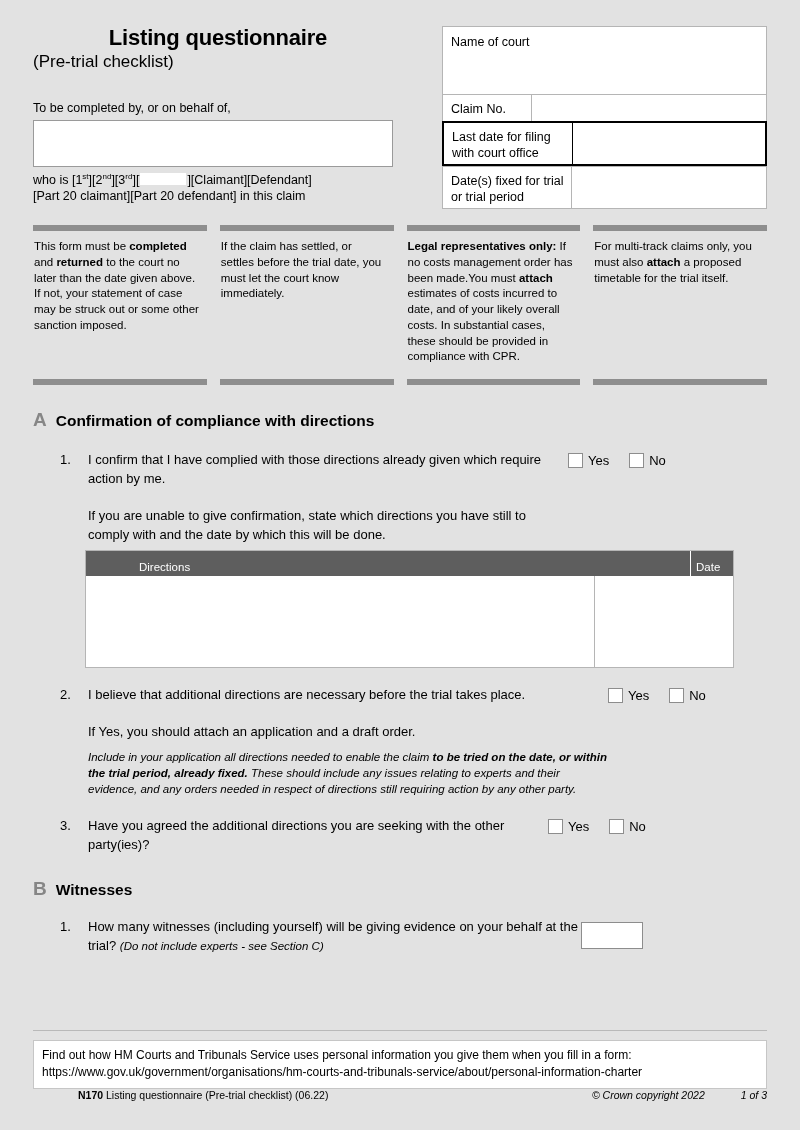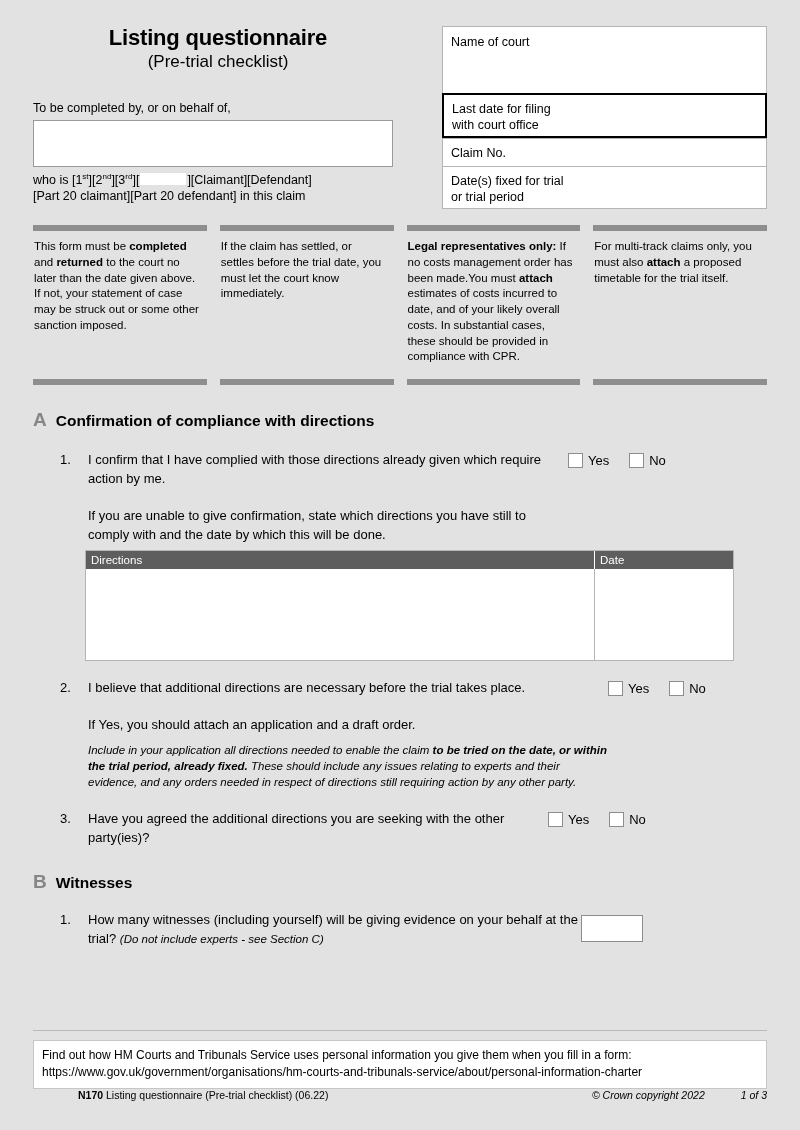--- a/index.html
+++ b/index.html
@@ -38,21 +38,20 @@
     font-weight: bold;
     line-height: 1.1;
     margin: 0 0 2px 0;
     letter-spacing: -0.2px;
     text-align: center;
   }
   .title-sub {
     font-size: 17px;
     line-height: 1.15;
     margin: 0;
-    text-align: center;
   }
   .tobe-label {
     font-size: 12.5px;
     margin-top: 29px;
     margin-bottom: 5px;
   }
   .party-box {
     width: 360px;
     height: 47px;
     background: #fff;
@@ -80,21 +79,20 @@
     width: 325px;
     background: #fff;
     border: 1px solid #b5b5b5;
     box-sizing: border-box;
     font-size: 12.5px;
   }
   .cb-row {
     display: flex;
     border-top: 1px solid #b5b5b5;
     box-sizing: border-box;
-    align-items: center;
   }
   .cb-row:first-child { border-top: none; }
   .cb-name-of-court {
     padding: 8px 0 0 8px;
     height: 67px;
     box-sizing: border-box;
   }
   .cb-cell-label {
     padding: 7px 6px 7px 8px;
     box-sizing: border-box;
@@ -225,21 +223,21 @@
     border: 1px solid #b5b5b5;
     box-sizing: border-box;
     background: #fff;
   }
   .dir-head {
     display: flex;
     background: #5e5e5e;
     color: #fff;
     font-size: 11.5px;
   }
-  .dir-head div { padding: 3px 0 3px 5px; }
+  .dir-head div { padding: 10px 0 3px 5px; margin-left: 48px; }
   .dir-col1 { width: 508px; box-sizing: border-box; }
   .dir-col2 { flex: 1; box-sizing: border-box; border-left: 1px solid #fff; }
   .dir-body { display: flex; height: 91px; }
   .dir-body .dir-col2 { border-left: 1px solid #b5b5b5; }
 
   
   .count-box {
     width: 62px;
     height: 27px;
     background: #fff;
@@ -309,26 +307,26 @@
         <span>[Part 20 claimant][Part 20 defendant] in this claim</span>
       </div>
     </div>
 
     <div class="court-box">
       <div class="cb-row">
         <div class="cb-name-of-court" style="width:100%">
           <span>Name of court</span>
         </div>
       </div>
+      <div class="cb-row cb-claimno">
+        <div class="cb-cell-label">Claim No.</div>
+        <div class="cb-cell-value"></div>
+      </div>
       <div class="cb-row cb-lastdate">
         <div class="cb-cell-label">Last date for filing with court office</div>
-        <div class="cb-cell-value"></div>
-      </div>
-      <div class="cb-row cb-claimno">
-        <div class="cb-cell-label">Claim No.</div>
         <div class="cb-cell-value"></div>
       </div>
       <div class="cb-row cb-dates">
         <div class="cb-cell-label">Date(s) fixed for trial or trial period</div>
         <div class="cb-cell-value"></div>
       </div>
     </div>
   </div>
 
   <div class="notices">

